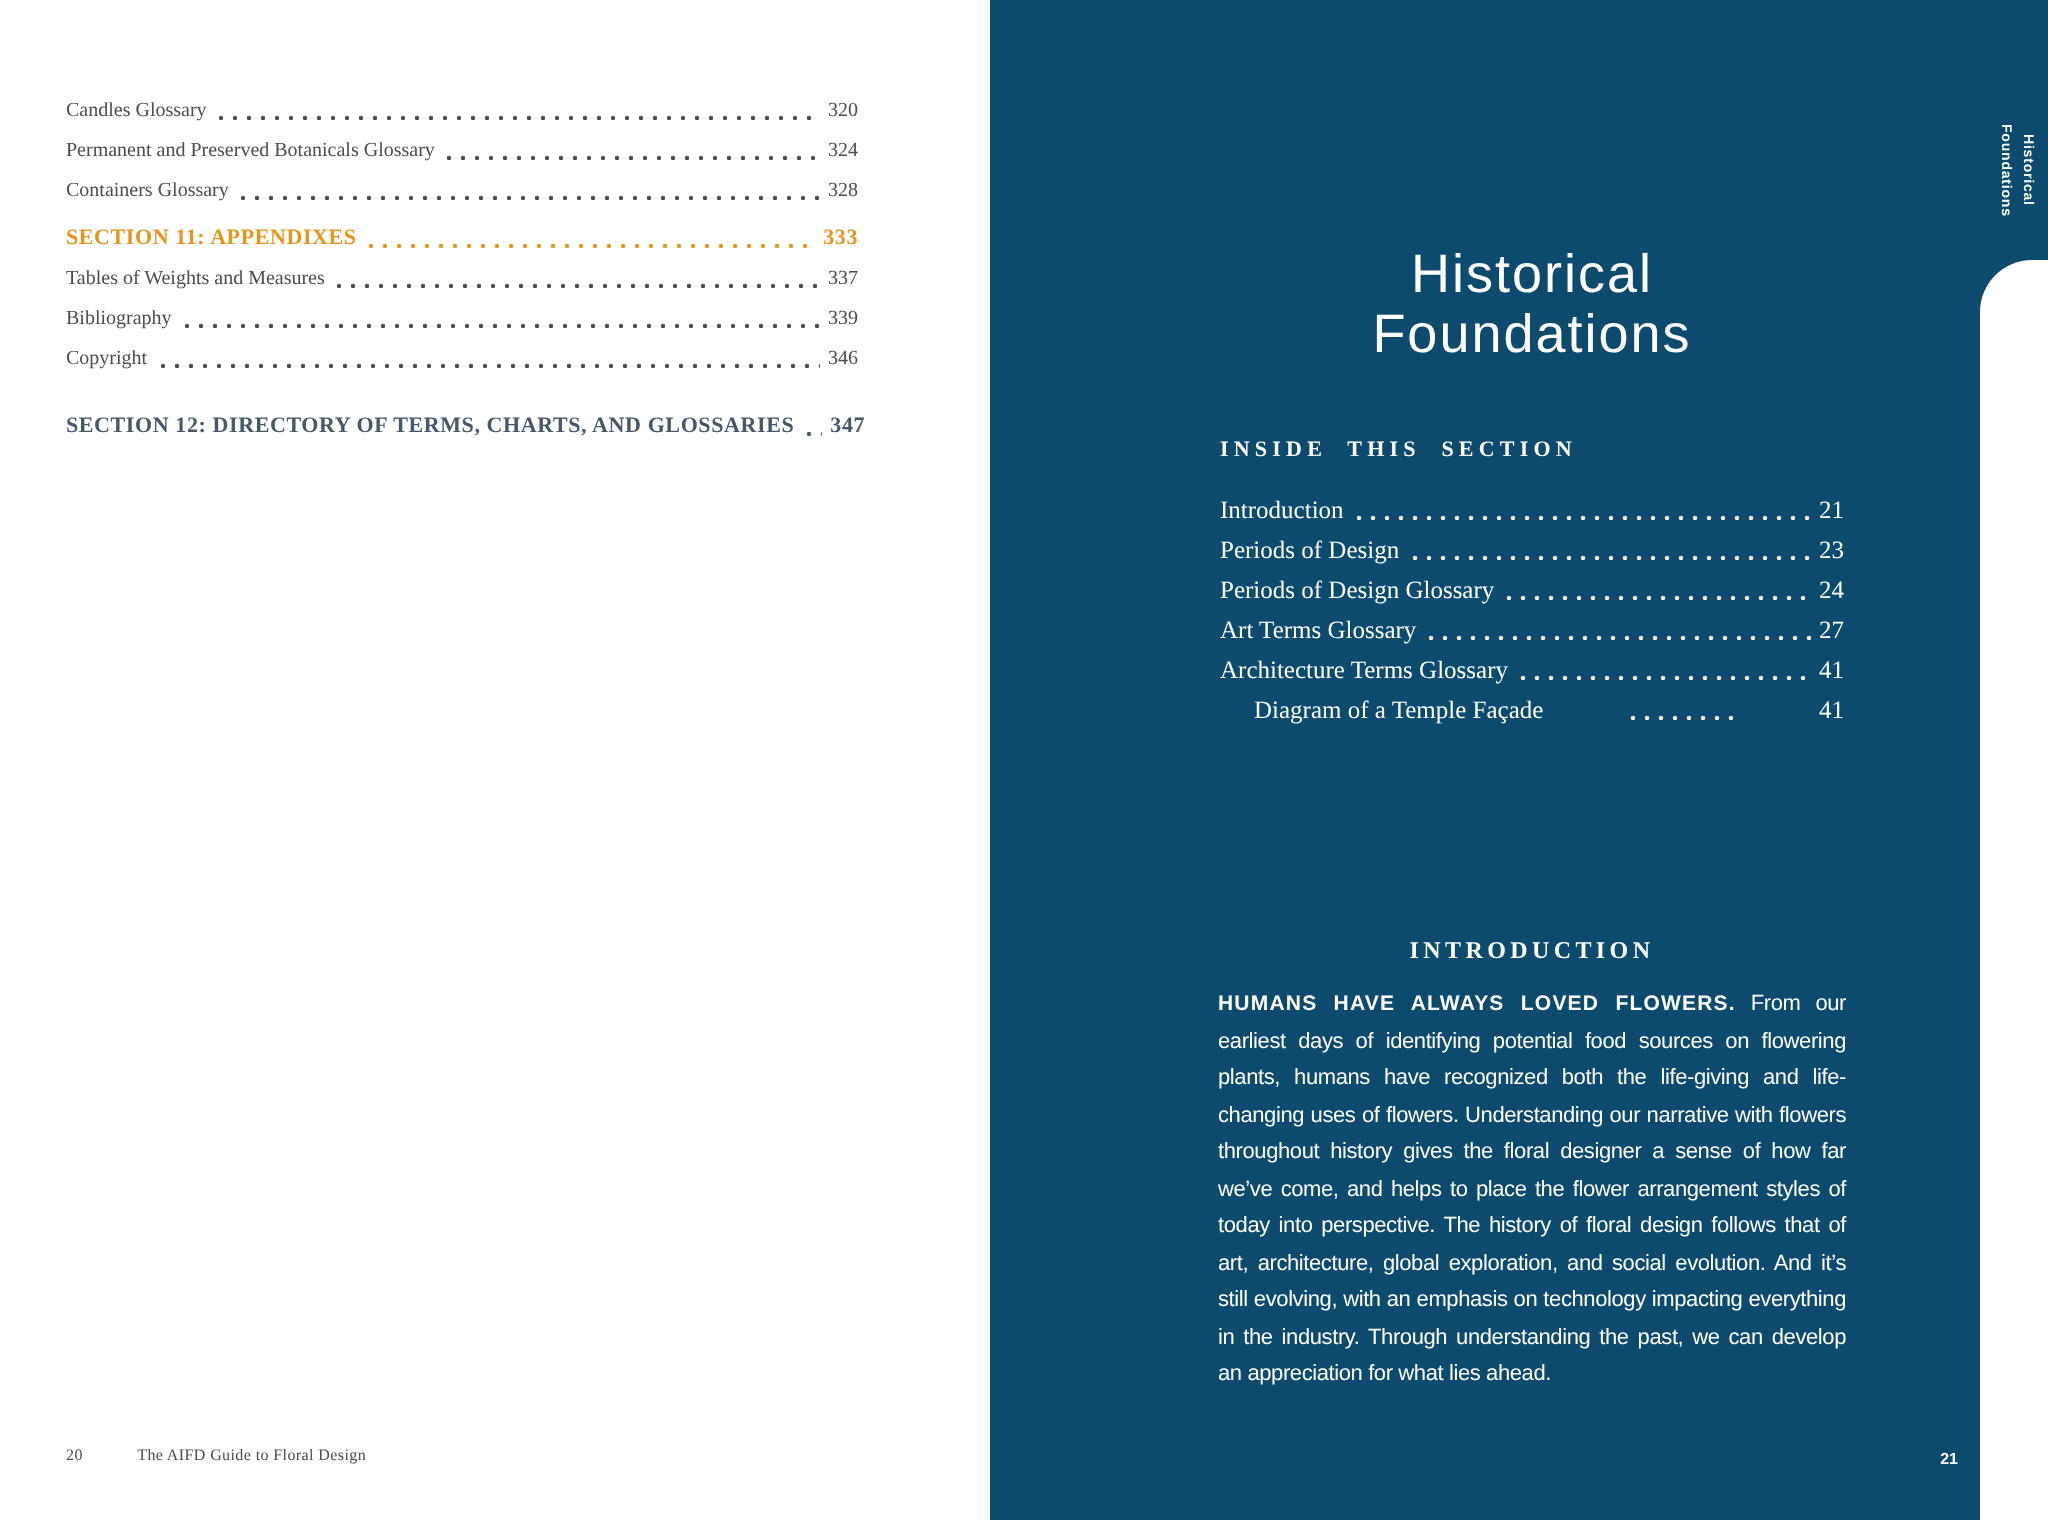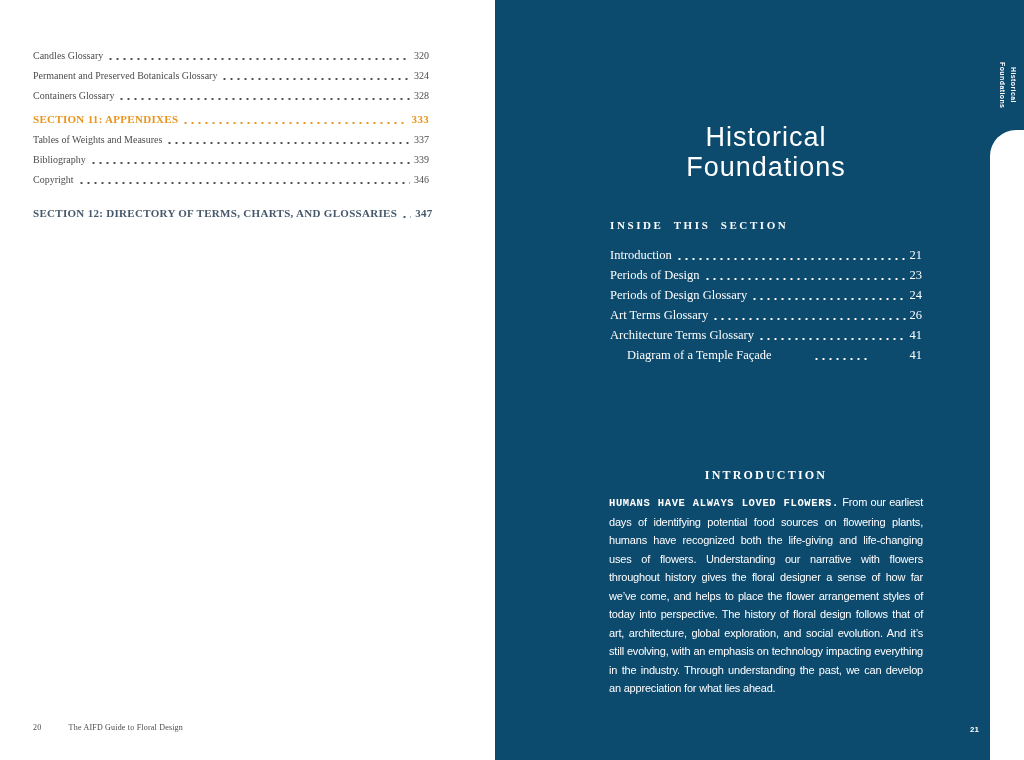--- a/index.html
+++ b/index.html
@@ -39,21 +39,21 @@
   .inside-heading{position:absolute;left:115px;top:219px;width:312px;
                   font-weight:bold;font-size:11px;letter-spacing:2.6px;word-spacing:5px;color:#ffffff;}
   .right-toc{position:absolute;left:115px;top:244px;width:312px;color:#ffffff;}
   .right-toc .toc-row{font-size:12.5px;}
   .toc-row.indented{padding-left:17px;gap:37px;}
   .intro-heading{position:absolute;left:115px;top:468px;width:312px;text-align:center;
                  font-weight:bold;font-size:12px;letter-spacing:2.2px;color:#ffffff;}
   .intro-paragraph{position:absolute;left:114px;top:493px;width:314px;margin:0;
                    font-family:"Liberation Sans", sans-serif;font-size:11px;line-height:18.5px;
                    letter-spacing:-0.2px;text-align:justify;color:#ffffff;}
-  .intro-lead{font-family:Liberation Mono, monospace;font-weight:bold;font-size:10.5px;
+  .intro-lead{font-family:Liberation Sans, sans-serif;font-weight:bold;font-size:10.5px;
               letter-spacing:0.6px;}
   .page-number-right{position:absolute;right:45px;bottom:26px;font-family:"Liberation Sans", sans-serif;
                      font-size:8px;font-weight:bold;color:#ffffff;}
 </style>
 </head>
 <body>
 
 <div class="spread">
 
   <div class="page-left">
@@ -131,21 +131,21 @@
         <span class="toc-page">23</span>
       </div>
       <div class="toc-row">
         <span class="toc-label">Periods of Design Glossary</span>
         <span class="dots"></span>
         <span class="toc-page">24</span>
       </div>
       <div class="toc-row">
         <span class="toc-label">Art Terms Glossary</span>
         <span class="dots"></span>
-        <span class="toc-page">26</span>
+        <span class="toc-page">27</span>
       </div>
       <div class="toc-row">
         <span class="toc-label">Architecture Terms Glossary</span>
         <span class="dots"></span>
         <span class="toc-page">41</span>
       </div>
       <div class="toc-row indented">
         <span class="toc-label">Diagram of a Temple Façade</span>
         <span class="dots"></span>
         <span class="toc-page">41</span>

